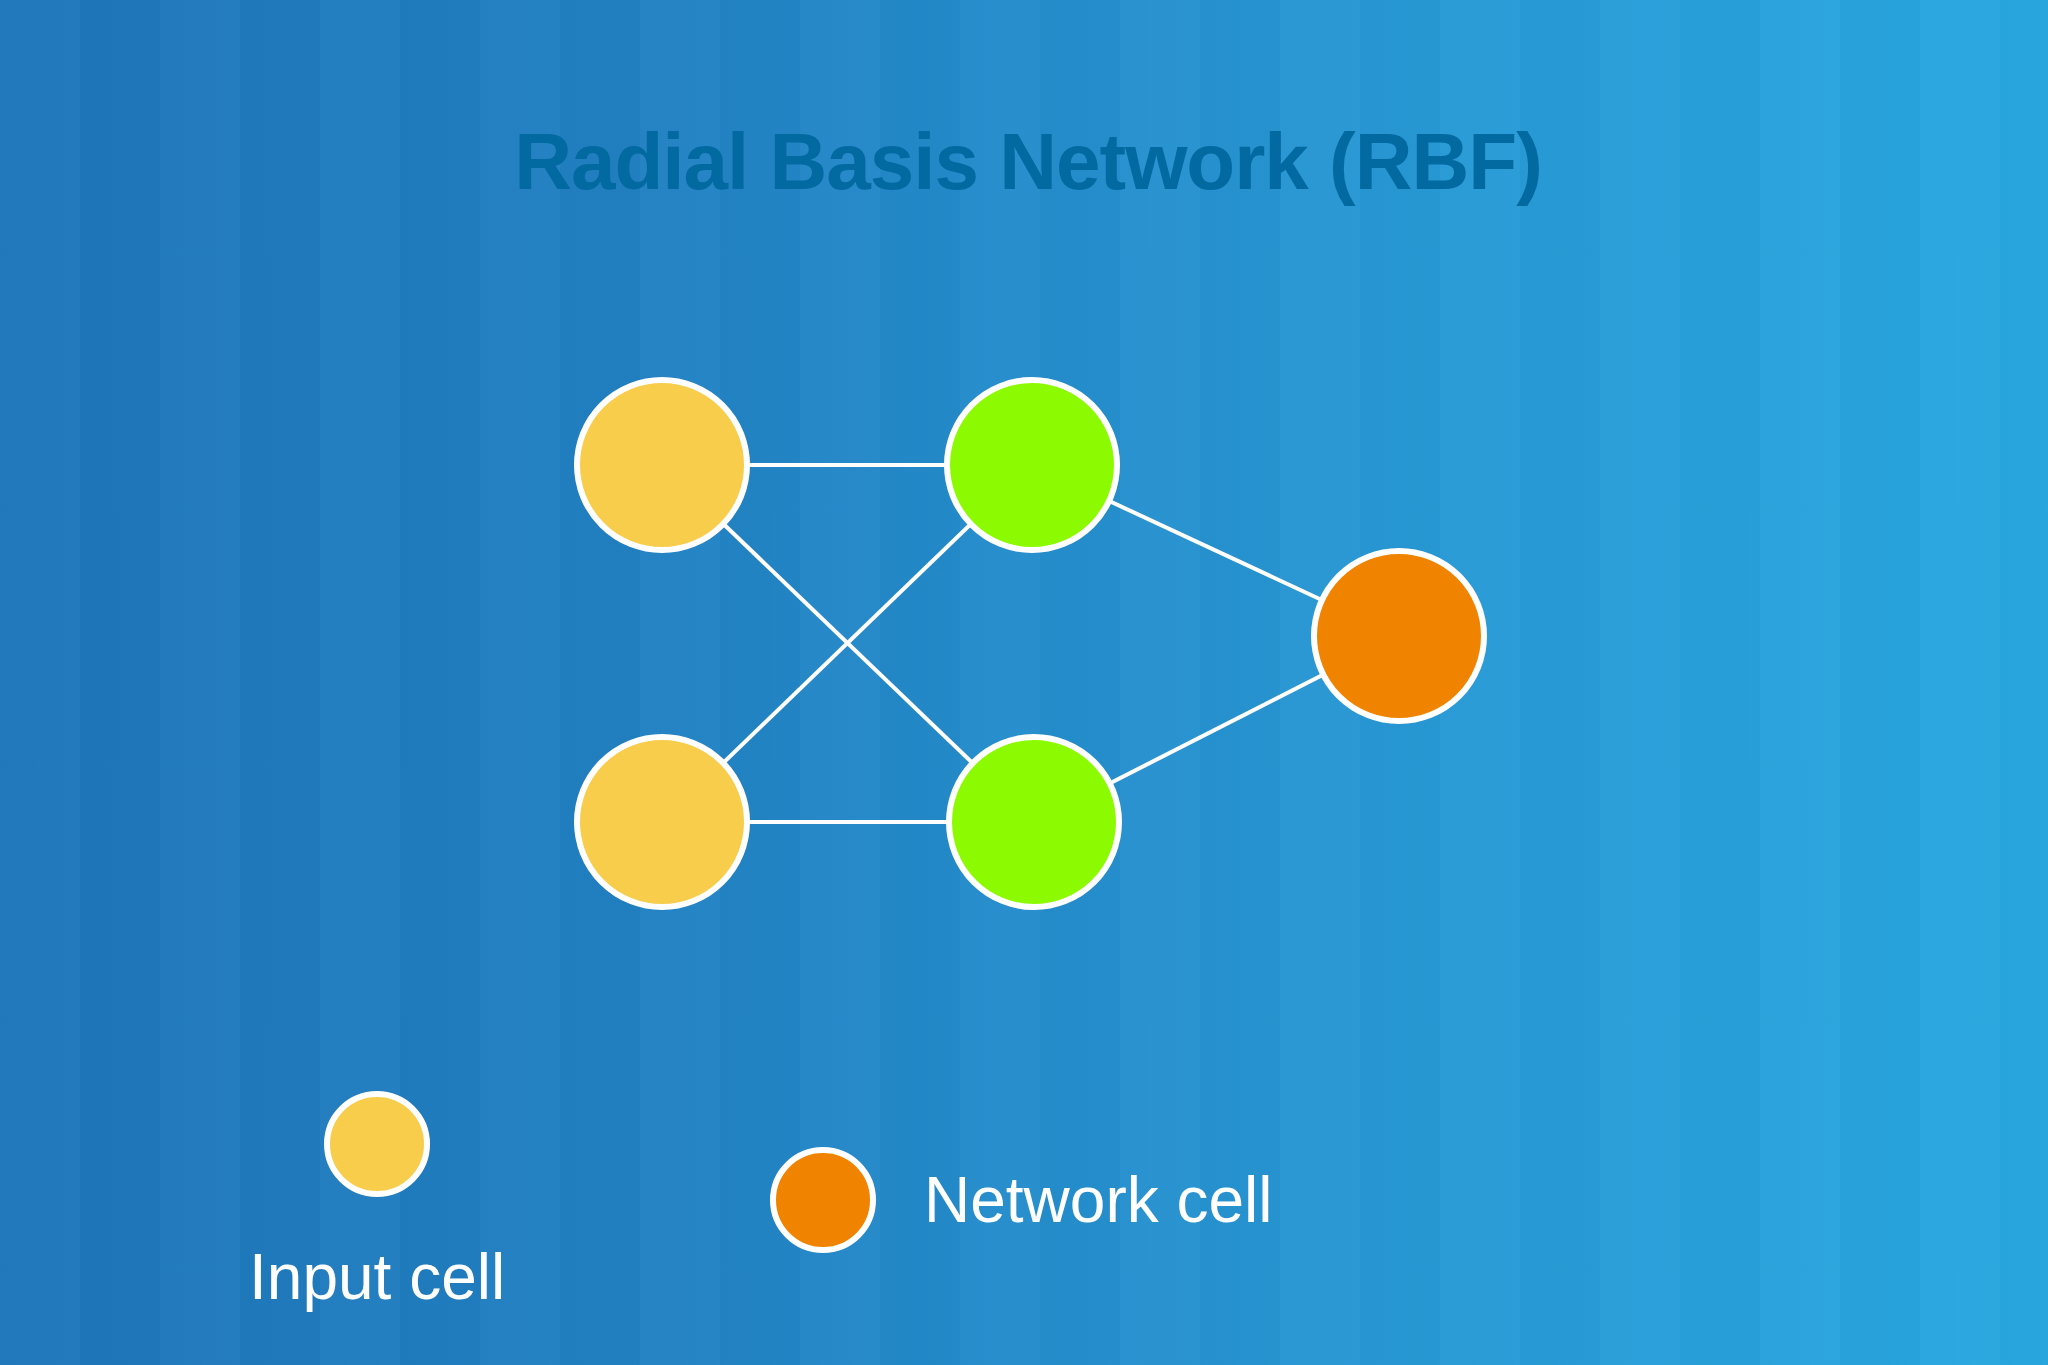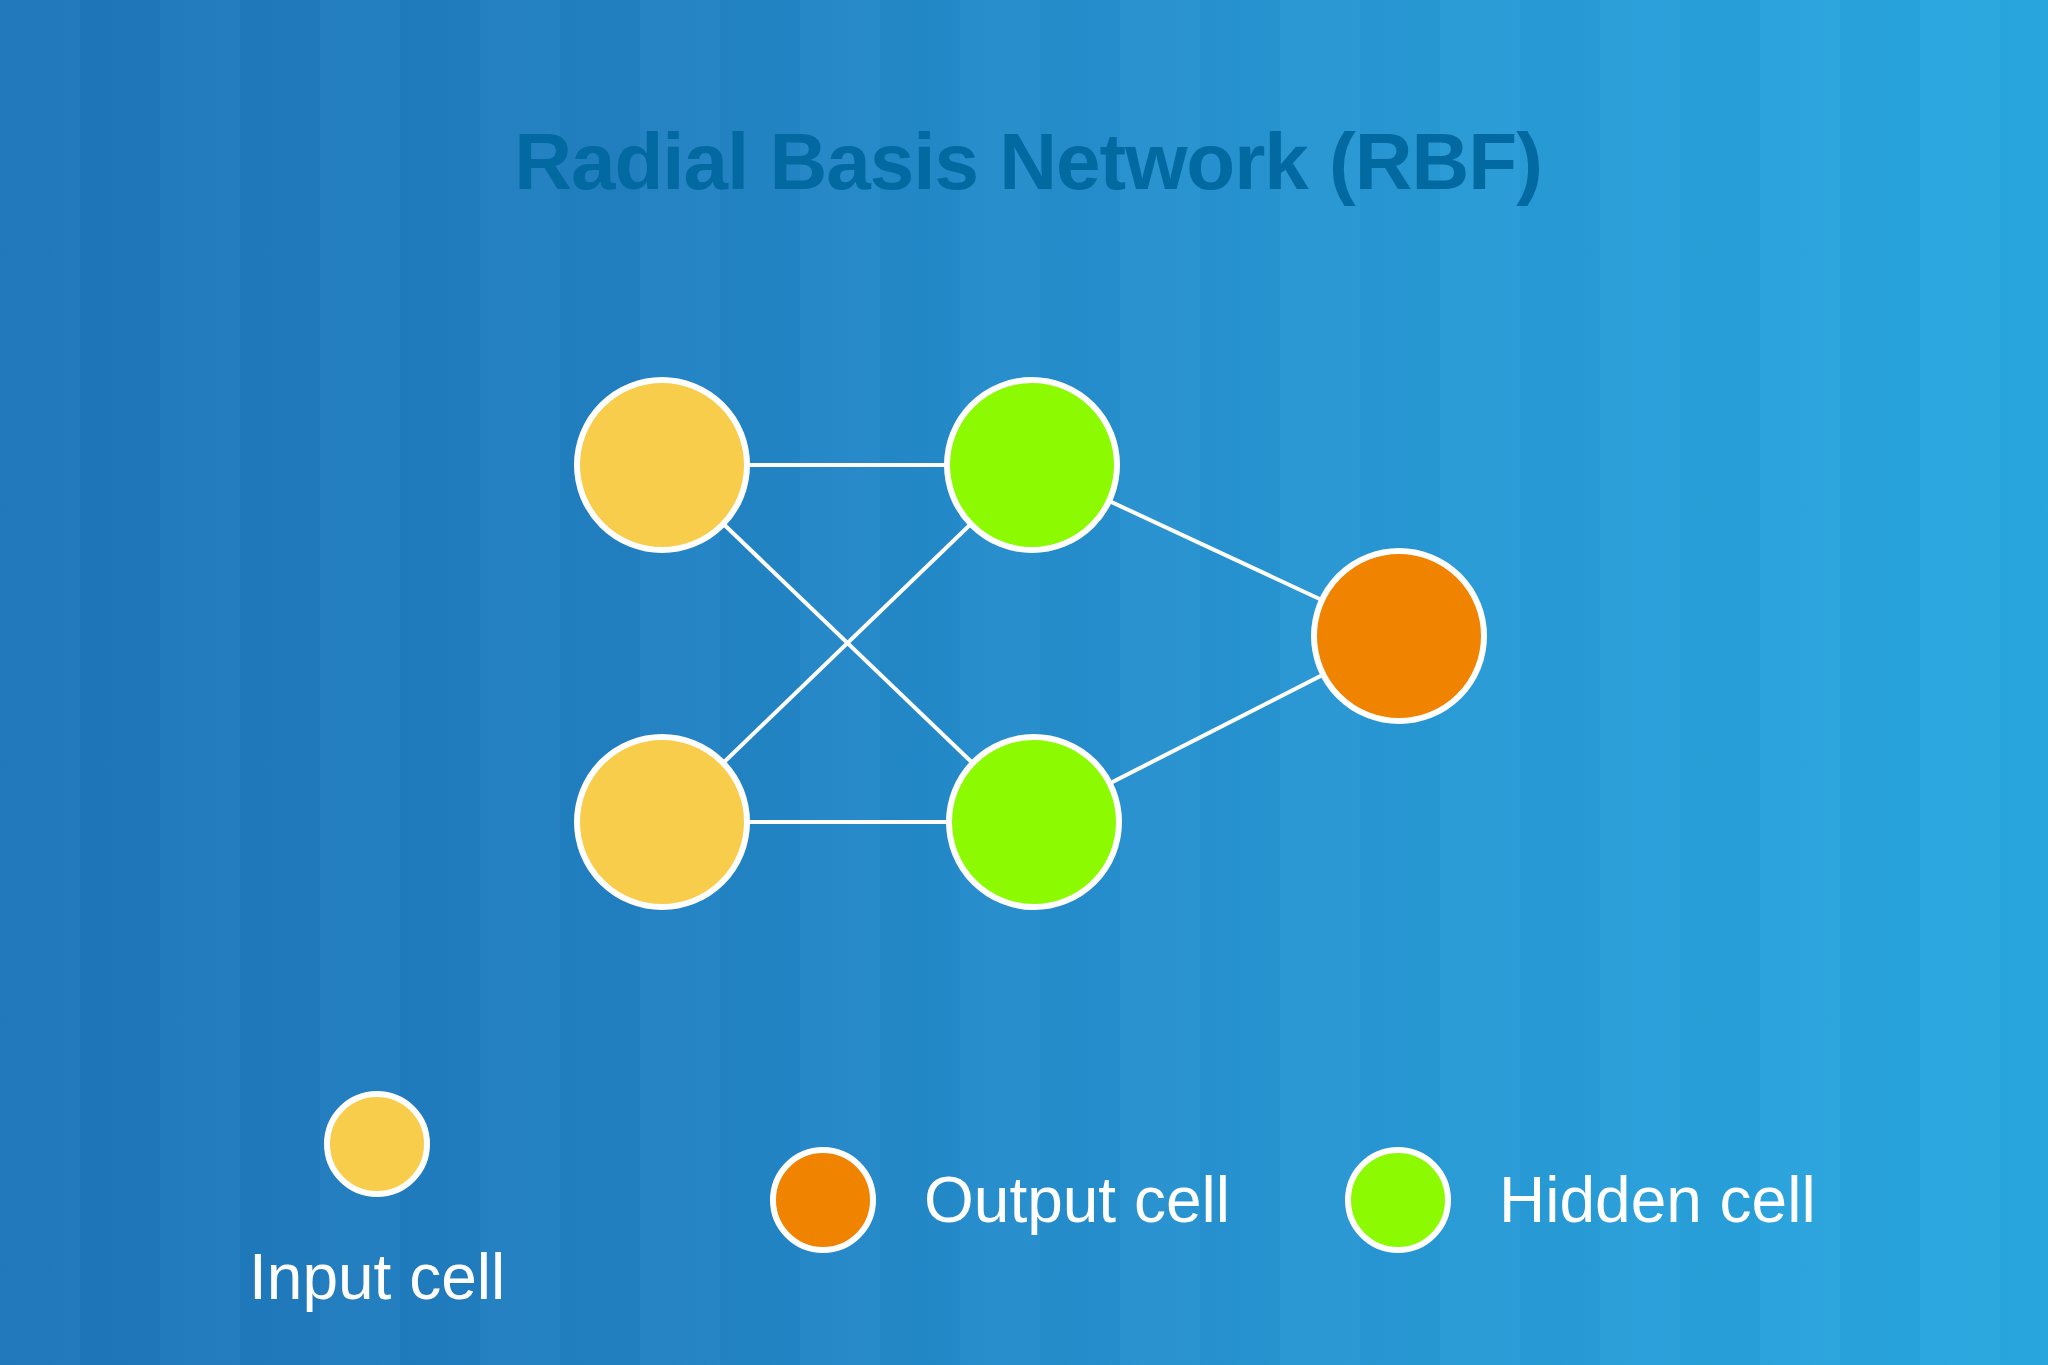--- a/index.html
+++ b/index.html
@@ -99,19 +99,15 @@
     <circle cx="1399" cy="636" r="85" fill="#F08300" stroke="#FFFFFF" stroke-width="6"></circle>
   </svg>
 
 <div class="legend">
     <div class="legend-item" style="left: 249px; top: 1200px; flex-direction: column;">
       <span class="legend-swatch" style="background: rgb(247, 205, 75);"></span>
       <span class="legend-label">Input cell</span>
     </div>
     <div class="legend-item" style="left: 770px; top: 1200px;">
       <span class="legend-swatch" style="background: rgb(240, 131, 0);"></span>
-      <span class="legend-label">Output cell</span>
-    </div>
-    <div class="legend-item" style="left: 1345px; top: 1200px;">
-      <span class="legend-swatch" style="background: rgb(140, 251, 2);"></span>
-      <span class="legend-label">Hidden cell</span>
+      <span class="legend-label">Network cell</span>
     </div>
   </div>
 
 </body></html>

